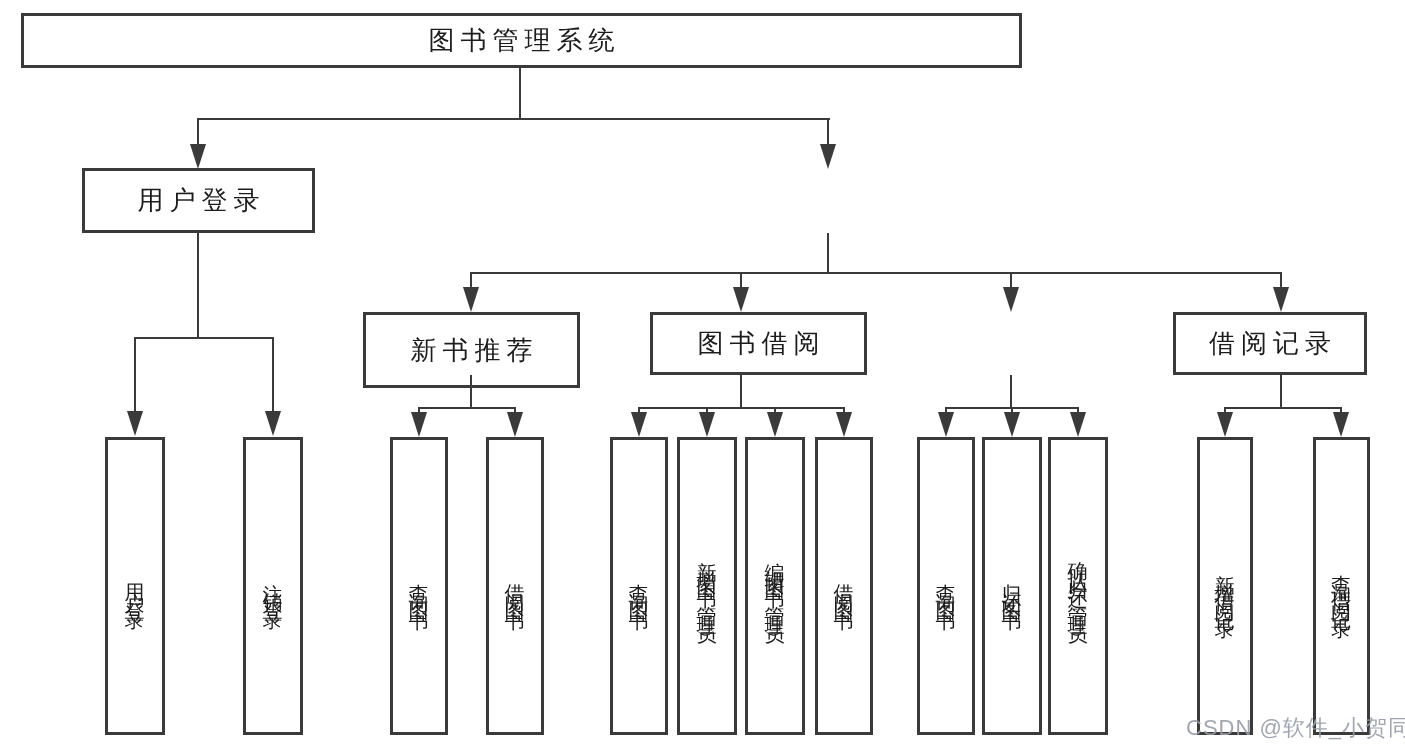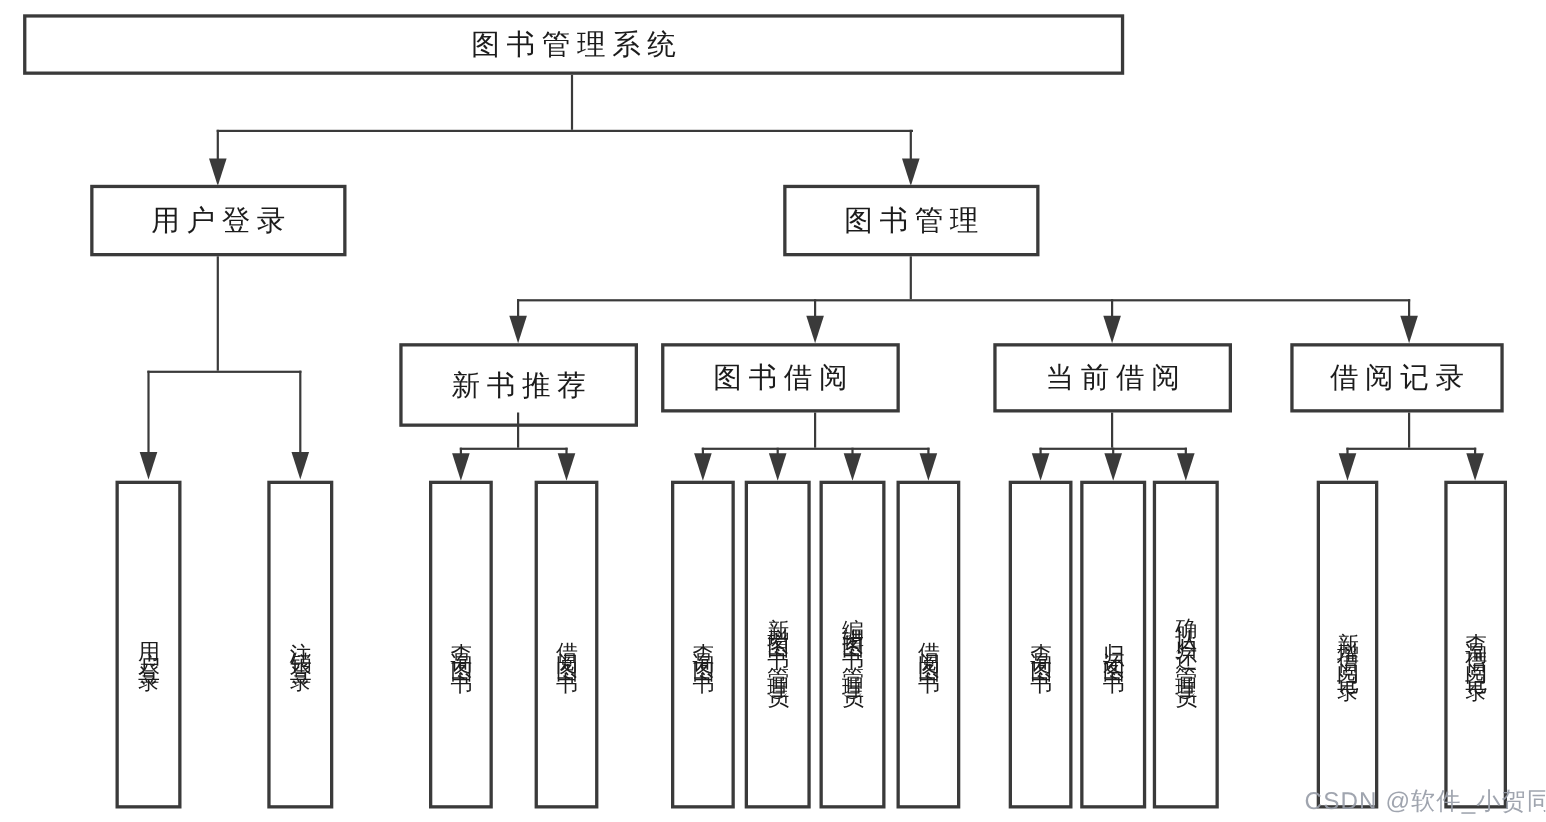--- a/index.html
+++ b/index.html
@@ -28,23 +28,20 @@
   <div class="line" style="left:519px;top:68px;width:2px;height:50px;"></div>
   <div class="line" style="left:197px;top:118px;width:633px;height:2px;"></div>
   <div class="line" style="left:197px;top:118px;width:2px;height:30px;"></div>
   <div class="ah" style="left:190px;top:144px;"></div>
   <div class="line" style="left:827px;top:118px;width:2px;height:30px;"></div>
   <div class="ah" style="left:820px;top:144px;"></div>
 
   <div class="box hbox" style="left:82px;top:168px;width:233px;height:65px;">
     <span>用户登录</span>
   </div>
-  <div class="box hbox" style="left:712px;top:168px;width:233px;height:65px;">
-    <span>图书管理</span>
-  </div>
 
   <div class="line" style="left:197px;top:233px;width:2px;height:104px;"></div>
   <div class="line" style="left:134px;top:337px;width:140px;height:2px;"></div>
   <div class="line" style="left:134px;top:337px;width:2px;height:77px;"></div>
   <div class="ah" style="left:127px;top:411px;"></div>
   <div class="line" style="left:272px;top:337px;width:2px;height:77px;"></div>
   <div class="ah" style="left:265px;top:411px;"></div>
 
   <div class="line" style="left:827px;top:233px;width:2px;height:39px;"></div>
   <div class="line" style="left:470px;top:272px;width:812px;height:2px;"></div>
@@ -53,25 +50,22 @@
   <div class="line" style="left:740px;top:272px;width:2px;height:20px;"></div>
   <div class="ah" style="left:733px;top:287px;"></div>
   <div class="line" style="left:1010px;top:272px;width:2px;height:20px;"></div>
   <div class="ah" style="left:1003px;top:287px;"></div>
   <div class="line" style="left:1280px;top:272px;width:2px;height:20px;"></div>
   <div class="ah" style="left:1273px;top:287px;"></div>
 
   <div class="box hbox" style="left:363px;top:312px;width:217px;height:76px;">
     <span>新书推荐</span>
   </div>
-  <div class="box hbox" style="left:601px;top:312px;width:217px;height:63px;">
+  <div class="box hbox" style="left:650px;top:312px;width:217px;height:63px;">
     <span>图书借阅</span>
-  </div>
-  <div class="box hbox" style="left:903px;top:312px;width:217px;height:63px;">
-    <span>当前借阅</span>
   </div>
   <div class="box hbox" style="left:1173px;top:312px;width:194px;height:63px;">
     <span>借阅记录</span>
   </div>
 
   <div class="line" style="left:470px;top:375px;width:2px;height:32px;"></div>
   <div class="line" style="left:418px;top:407px;width:98px;height:2px;"></div>
   <div class="line" style="left:418px;top:407px;width:2px;height:10px;"></div>
   <div class="ah" style="left:411px;top:412px;"></div>
   <div class="line" style="left:514px;top:407px;width:2px;height:10px;"></div>

